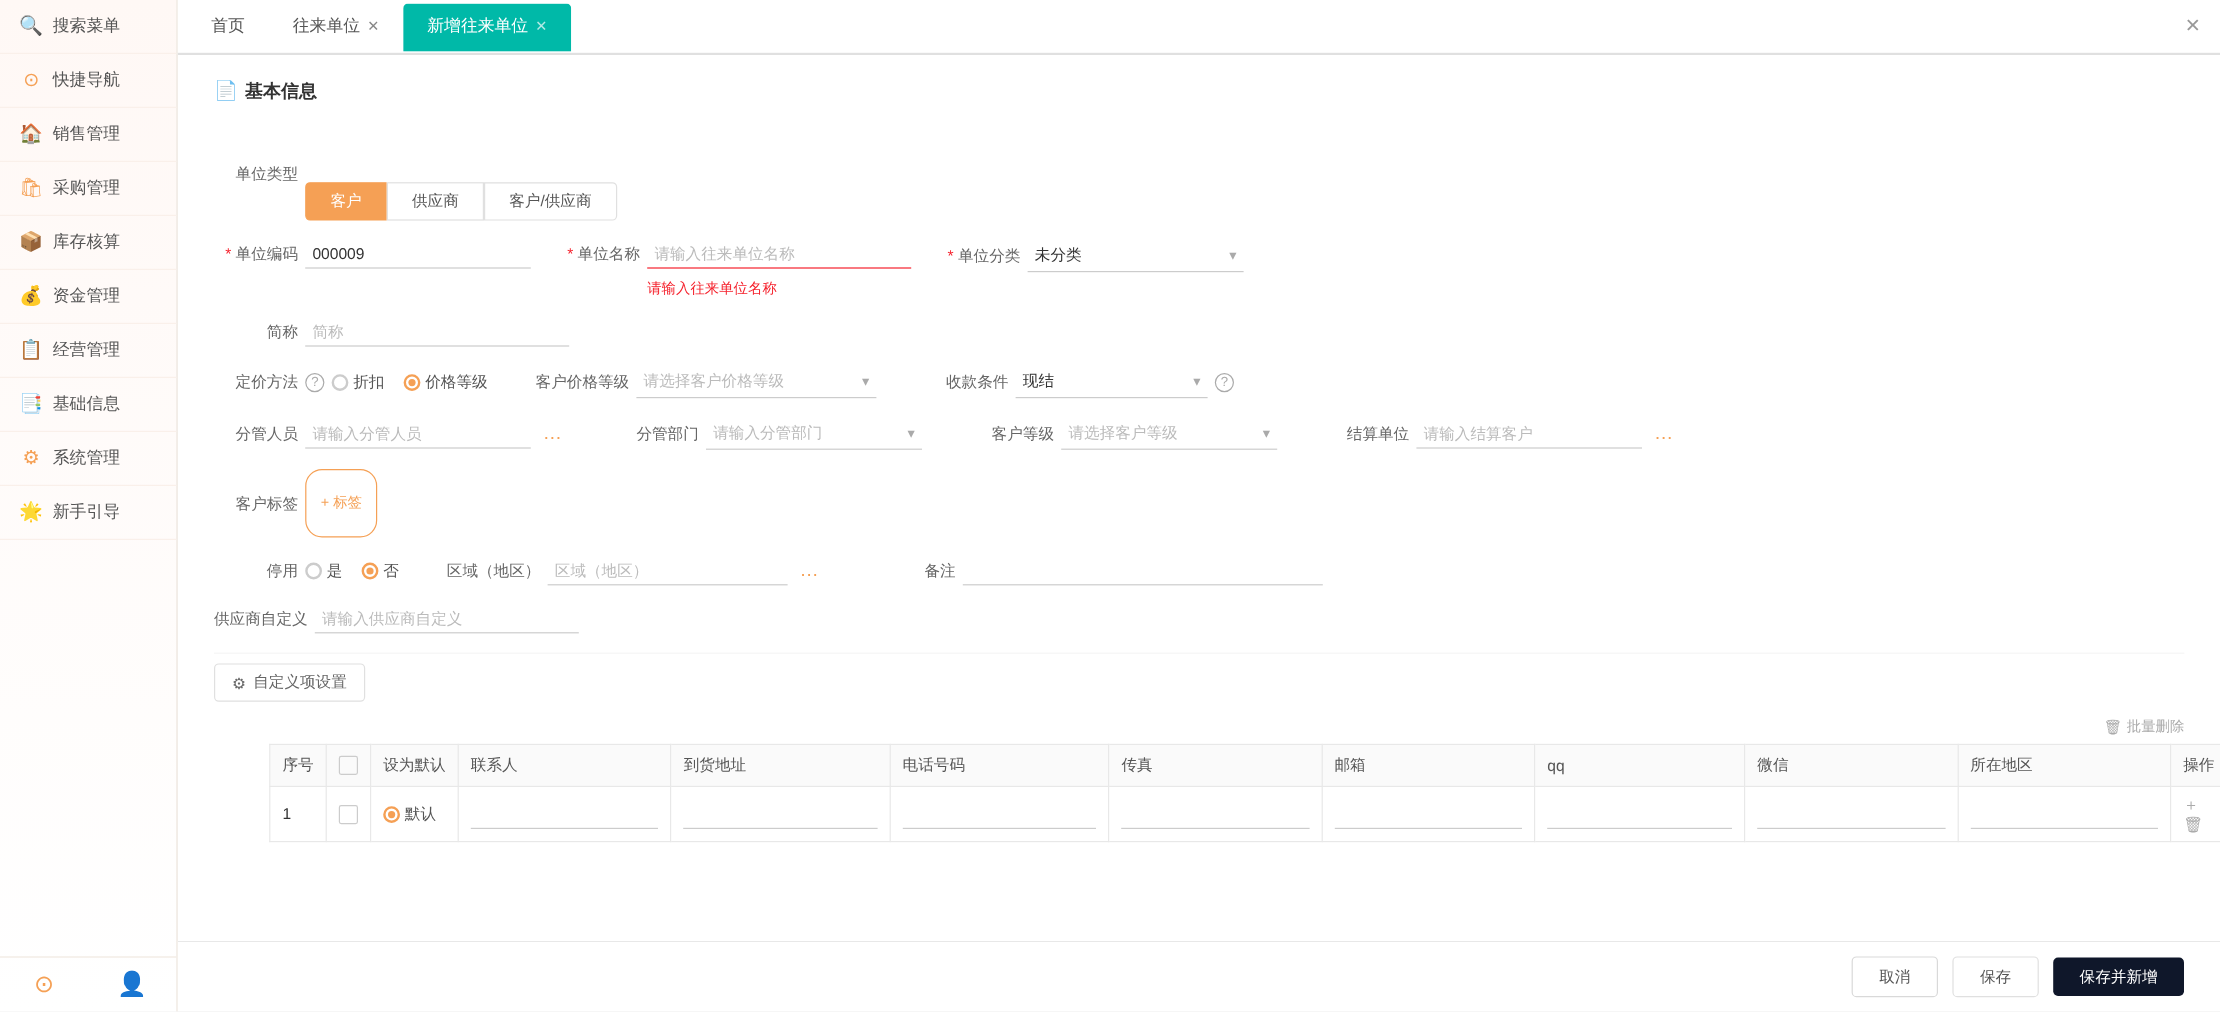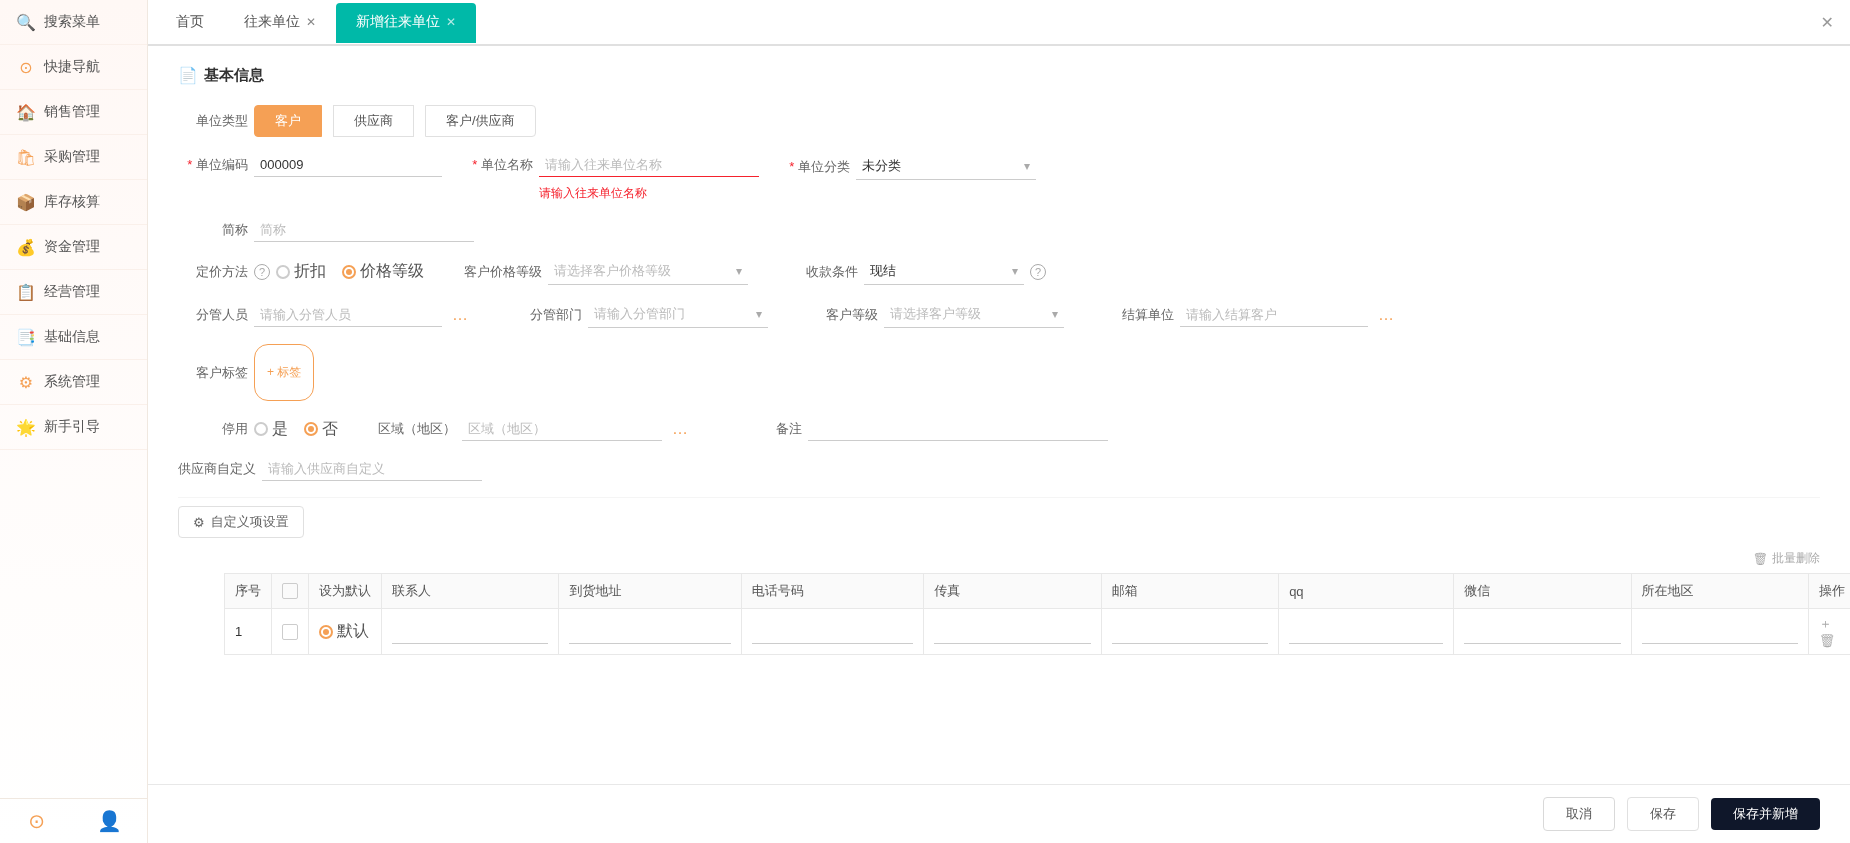--- a/index.html
+++ b/index.html
@@ -133,36 +133,36 @@
       padding: 4px 6px;
       cursor: pointer;
       color: #bbb;
       font-size: 13px;
       position: relative;
     }
     .field-select .selected-val { color: #333; }
     .field-select .chevron { margin-left: auto; color: #aaa; font-size: 12px; }
 
     
-    .unit-type-group { display: flex; gap: 11px; }
+    .unit-type-group { display: flex; gap: 0; margin-top: 46px; }
     .unit-type-btn {
       padding: 6px 20px;
       border: 1px solid #e0e0e0;
       cursor: pointer;
       font-size: 13px;
       background: #fff;
       color: #555;
     }
     .unit-type-btn.active { background: #f5a055; color: #fff; border-color: #f5a055; }
     .unit-type-btn:first-child { border-radius: 4px 0 0 4px; }
     .unit-type-btn:last-child { border-radius: 0 4px 4px 0; }
 
     
     .radio-group { display: flex; align-items: center; gap: 16px; }
-    .radio-item { display: flex; align-items: center; gap: 4px; cursor: pointer; color: #555; font-size: 16px; }
+    .radio-item { display: flex; align-items: center; gap: 4px; cursor: pointer; color: #555; font-size: 13px; }
     .radio-circle {
       width: 14px; height: 14px; border-radius: 50%; border: 2px solid #ccc;
       display: flex; align-items: center; justify-content: center;
     }
     .radio-circle.checked { border-color: #f5a055; }
     .radio-circle.checked::after {
       content: ''; width: 6px; height: 6px; border-radius: 50%; background: #f5a055;
     }
 
     

